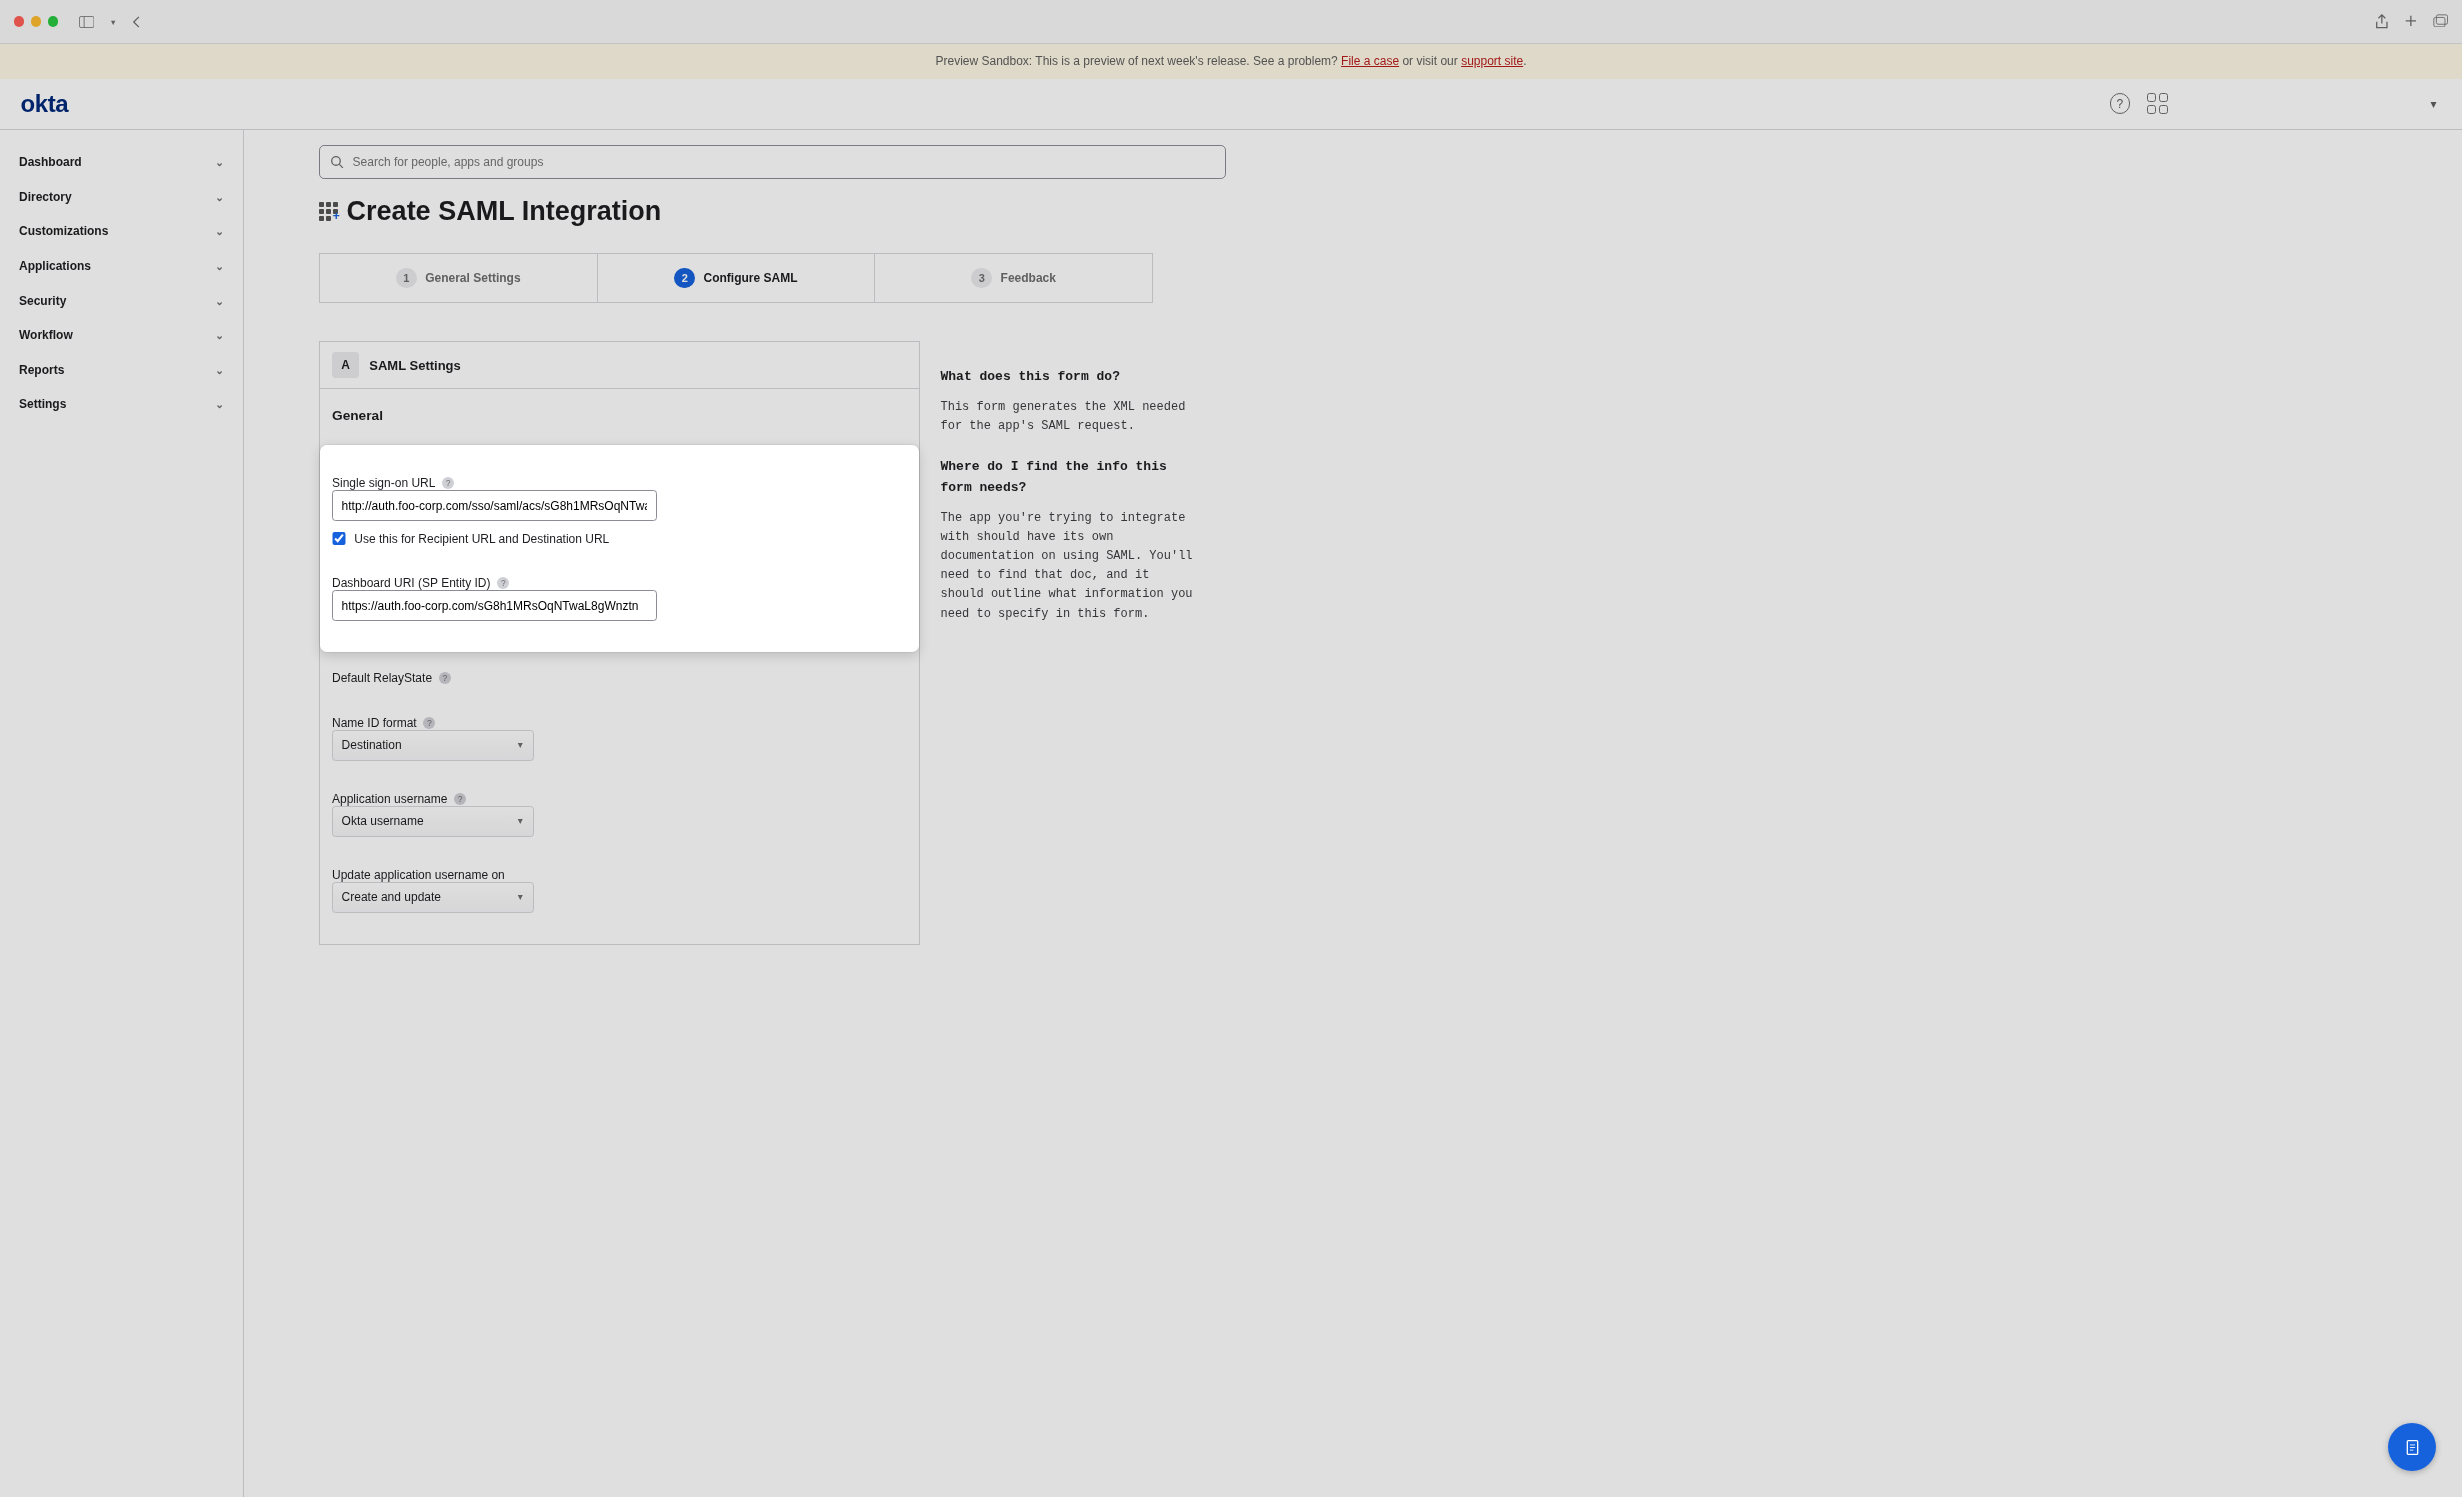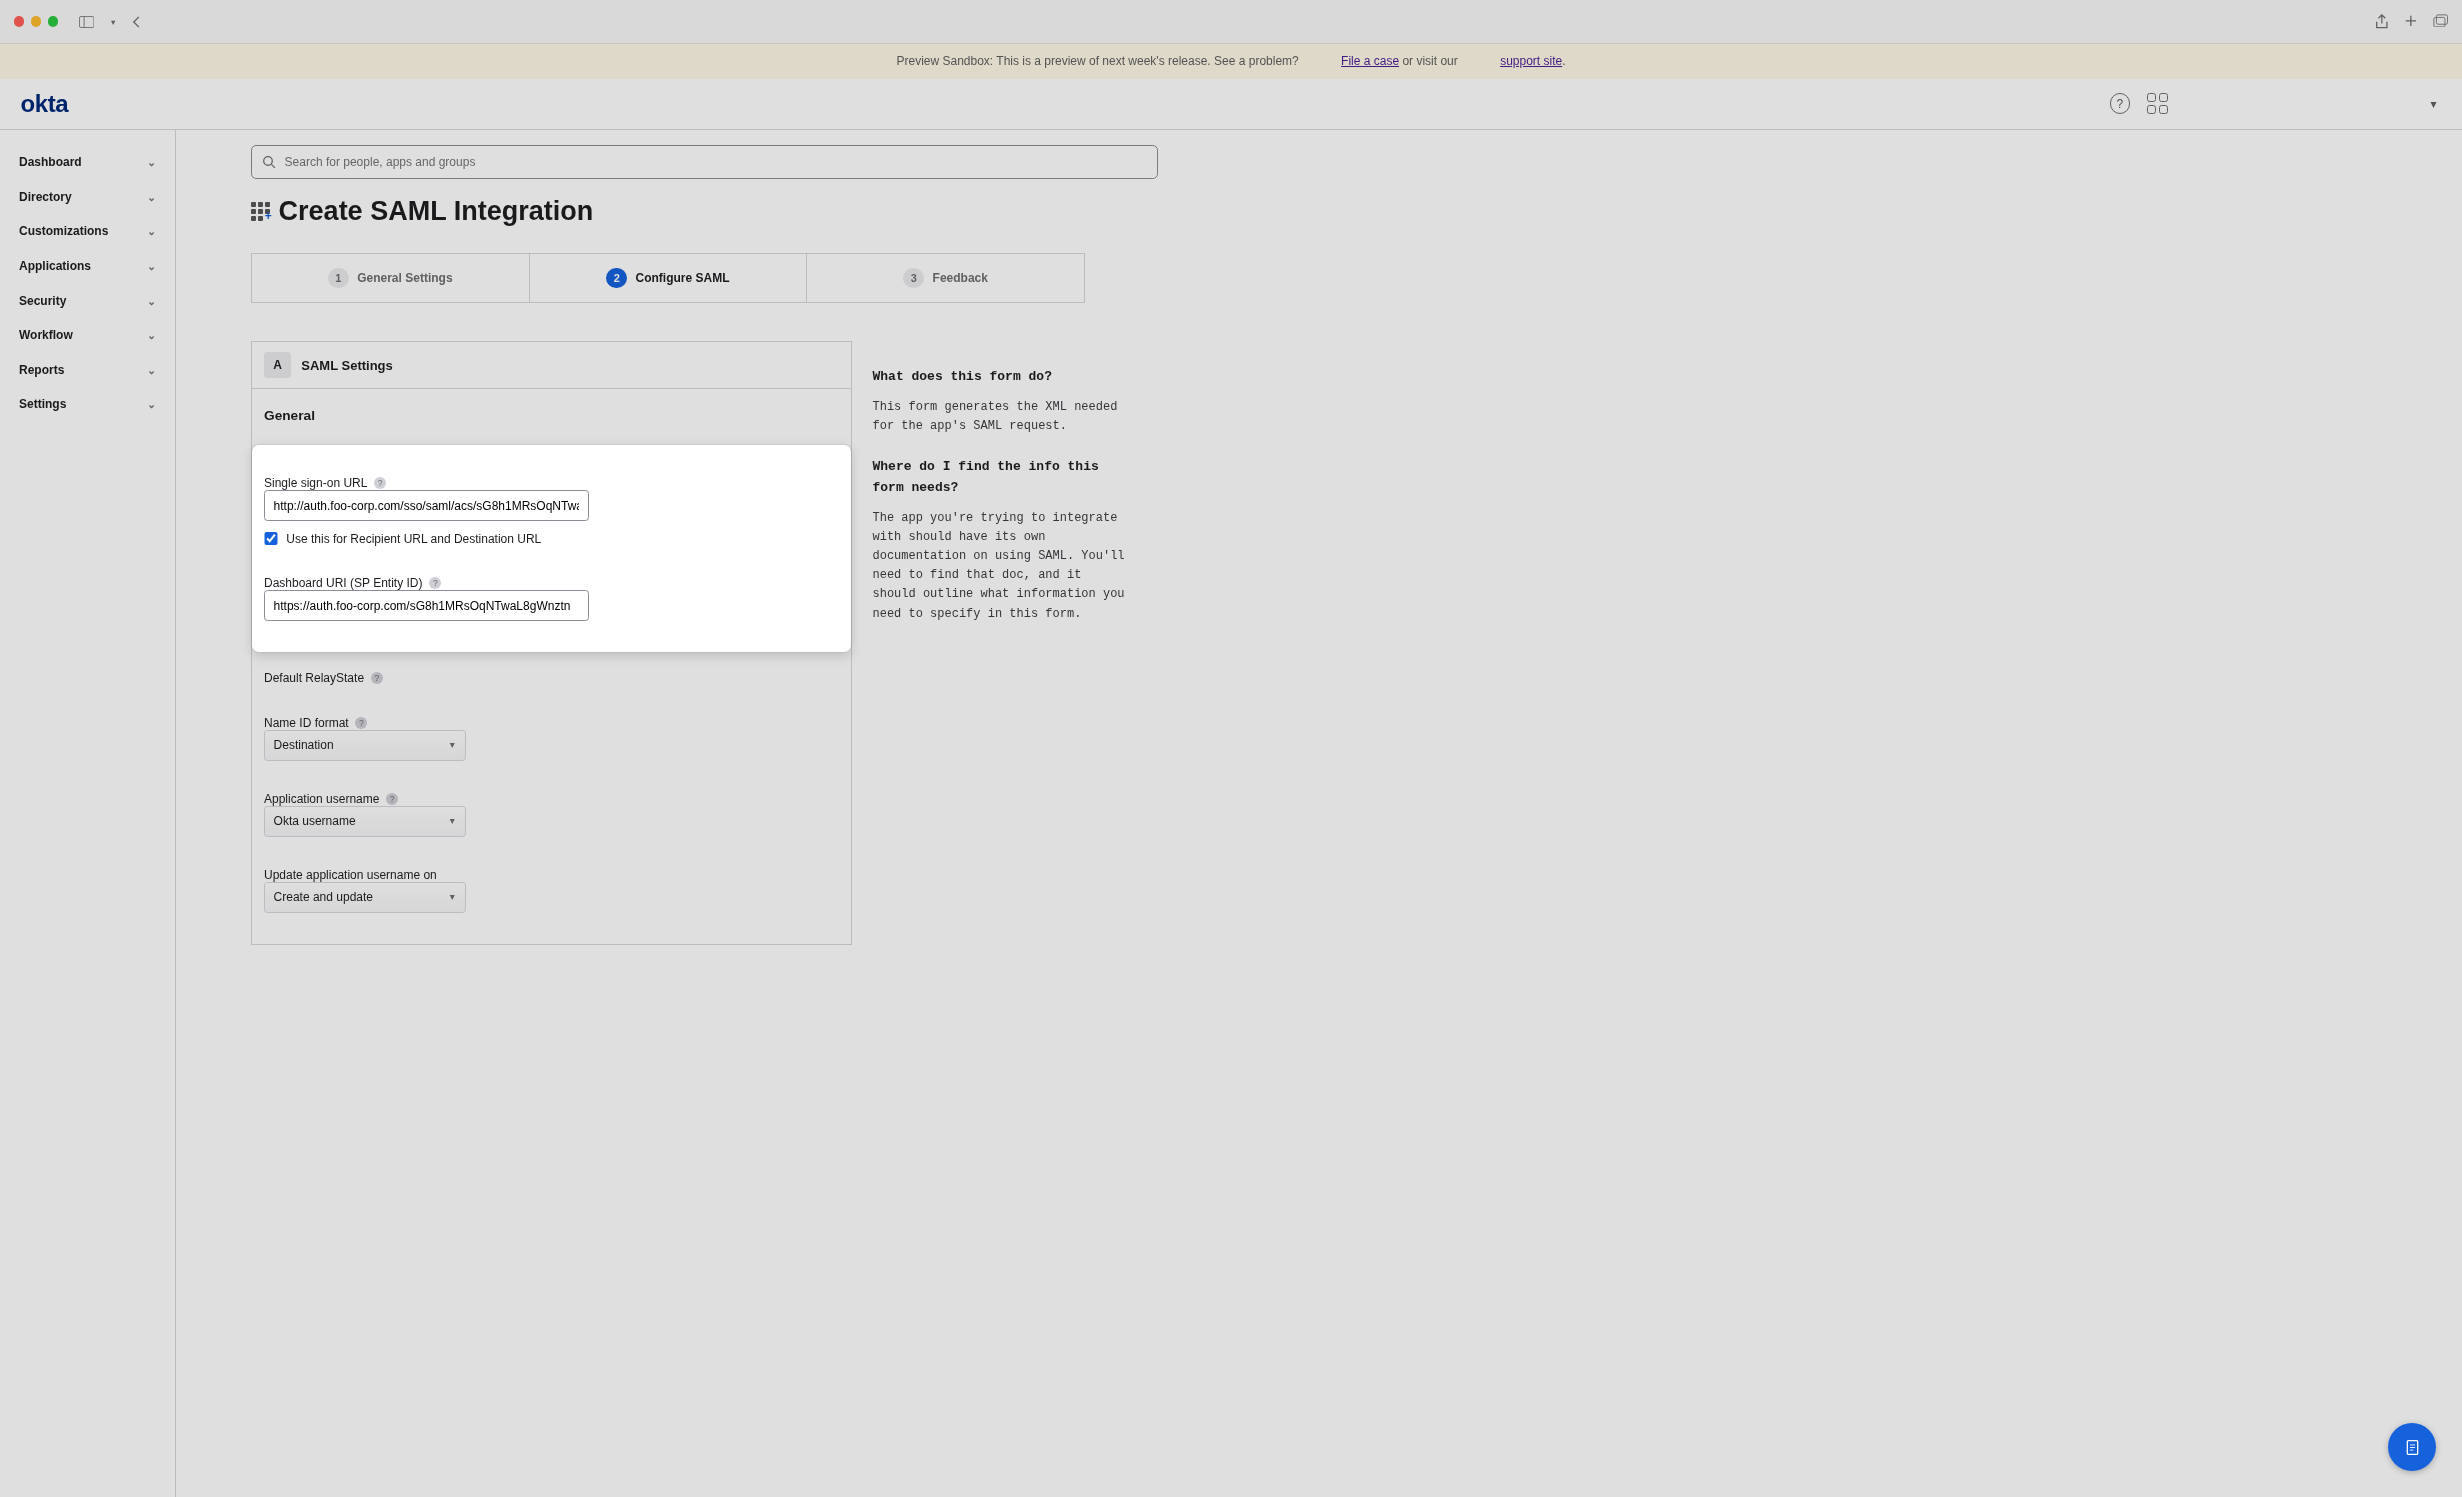--- a/index.html
+++ b/index.html
@@ -49,41 +49,41 @@
     .chrome-right { margin-left: auto; display:flex; gap:15.4px; color:#6e6e6e;}
 
     
     .sandbox-banner {
       background: #fff9e6;
       padding: 10.3px 0;
       text-align: center;
       font-size: 12px;
       color: #5e5e5e;
     }
-    .sandbox-banner a { color: #4c1d95; text-decoration: underline; margin-left: 39px; }
+    .sandbox-banner a { color: #b91c1c; text-decoration: underline; }
 
     
     .app-topbar {
       height: 51px;
       border-bottom: 0.9px solid #d7d7dc;
       display: flex;
       align-items: center;
       padding: 0 20.5px;
       gap: 10.3px;
     }
     .okta-logo { font-weight: 700; font-size: 24px; color: #00297a; letter-spacing: -0.4px; }
     .topbar-right { margin-left: auto; display:flex; align-items:center; gap:17px; }
     .topbar-icon { width:20.5px; height:20.5px; display:flex; align-items:center; justify-content:center; color:#5e5e5e; border:1.3px solid #6e6e6e; border-radius:50%;}
     .topbar-grid { width:20.5px; height:20.5px; display:grid; grid-template-columns:1fr 1fr; gap:2.6px;}
     .topbar-grid span { border:1.3px solid #6e6e6e; border-radius:2.6px;}
     .topbar-dropdown { width:257px; display:flex; justify-content:flex-end; padding-right:5.1px; color:#5e5e5e;}
 
     
     .layout { display:flex; height: calc(100% - 44px - 35px - 51px); }
-    .sidebar { width:176px; border-right:0.9px solid #d7d7dc; padding:15.4px 0; }
+    .sidebar { width:244px; border-right:0.9px solid #d7d7dc; padding:15.4px 0; }
     .sidebar-item {
       display:flex; justify-content:space-between; align-items:center;
       padding: 10.3px 19px; font-size:12px; font-weight:600; color:#1d1d21; cursor:pointer;
     }
     .sidebar-item .chev { color:#6e6e6e; font-size:10.3px;}
 
     .main { flex:1; padding: 0 0 0 75px; overflow:auto; }
     .search-bar {
       margin-top: 15.4px;
       width: 907px;

